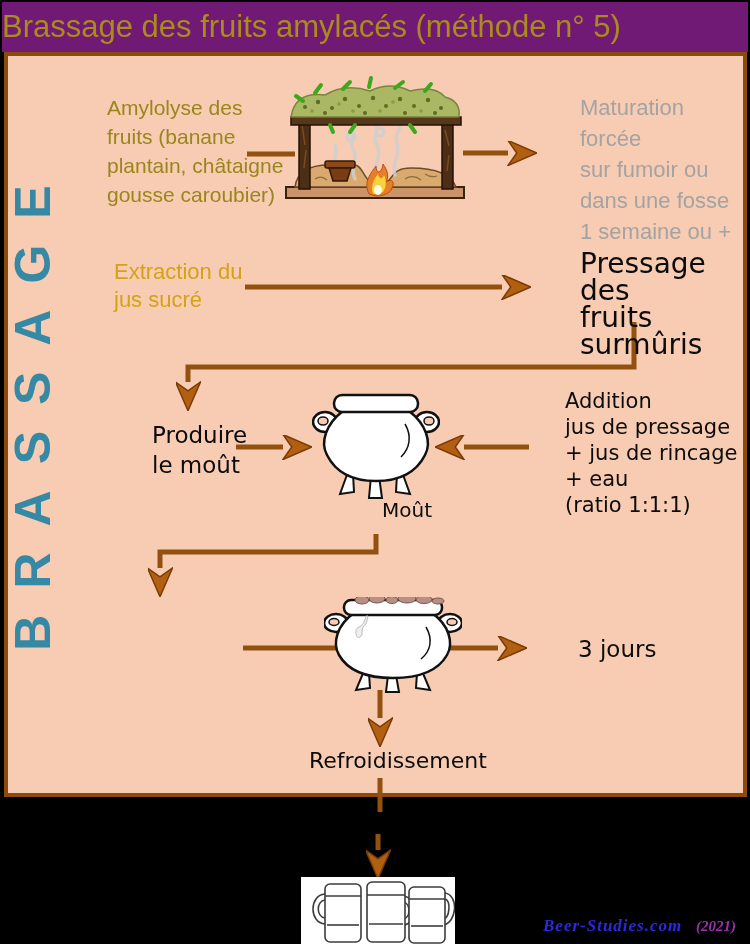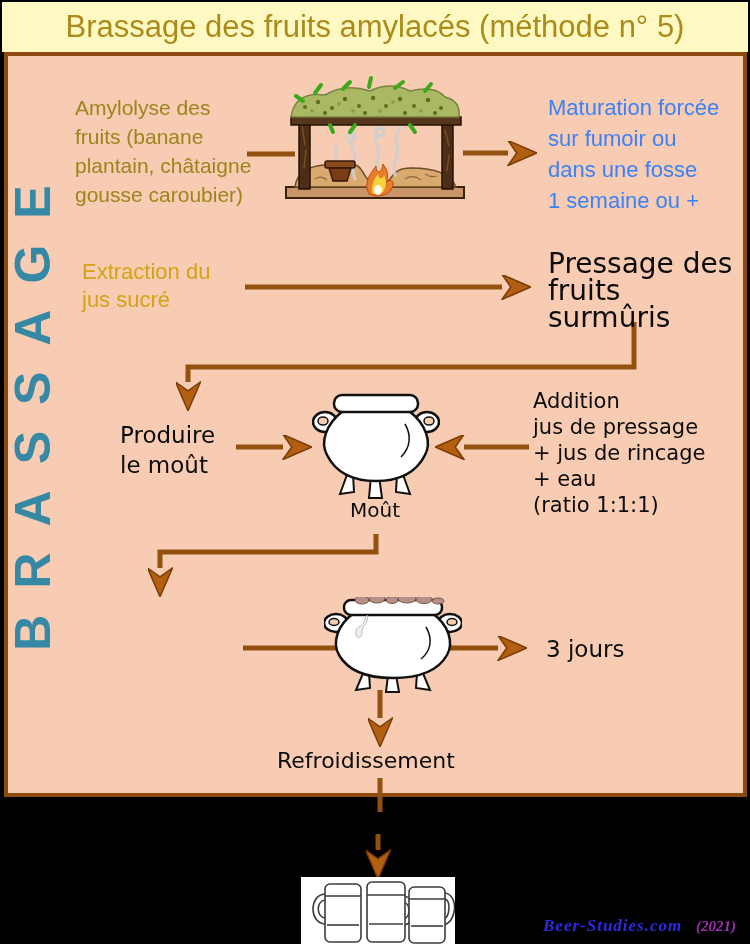--- a/index.html
+++ b/index.html
@@ -2,38 +2,38 @@
 <html><head>
 <meta charset="utf-8">
 <style>
   html,body{margin:0;padding:0;}
   body{
     width:750px;height:944px;background:#000;position:relative;overflow:hidden;
     font-family:"Liberation Sans",sans-serif;
   }
   .stage{position:absolute;inset:0;width:750px;height:944px;}
   .banner{
-    position:absolute;left:2px;top:2px;width:746px;height:50px;background:#fef9c3;
-    display:flex;align-items:center;justify-content:center;z-index:2;
+    position:absolute;left:2px;top:2px;width:746px;height:50px;background:#701a75;
+    display:flex;align-items:center;z-index:2;
   }
   .banner .title{color:#ab8b1b;font-size:31px;white-space:nowrap;}
   .mainbox{
     position:absolute;left:4px;top:52px;width:743px;height:745px;box-sizing:border-box;
     background:#f8ccb3;border:4px solid #8b4a0e;z-index:1;
   }
   .side-label{
     position:absolute;left:33px;top:405px;z-index:5;
     transform:translate(-50%,-50%) rotate(-90deg);
     color:#3589a5;font-size:50px;font-weight:700;letter-spacing:26px;white-space:nowrap;
   }
   svg.arrows{position:absolute;left:0;top:0;width:750px;height:944px;z-index:3;pointer-events:none;}
   .illus{position:absolute;z-index:4;}
-  .txt{position:absolute;z-index:5;white-space:pre-line;}
+  .txt{position:absolute;z-index:5;white-space:pre-line;margin-left:32px;}
   .t-amylolyse{left:75px;top:93px;color:#99861c;font-size:21px;line-height:29px;font-weight:500;}
-  .t-maturation{left:548px;top:92px;color:#3b82f6;font-size:22px;line-height:31px;font-weight:500;}
+  .t-maturation{left:548px;top:92px;color:#a3a3a3;font-size:22px;line-height:31px;font-weight:500;}
   .t-extraction{left:82px;top:258px;color:#d2a315;font-size:22px;line-height:28px;font-weight:500;}
   .dejavu{font-family:"DejaVu Sans",sans-serif;color:#0c0c0c;}
   .t-pressage{left:548px;top:250px;font-size:28px;line-height:27px;}
   .t-produire{left:120px;top:420px;font-size:23px;line-height:30px;}
   .t-addition{left:533px;top:388px;font-size:21px;line-height:26px;}
   .t-mout{left:315px;top:498px;width:120px;text-align:center;font-size:20px;}
   .t-fermentation{left:82px;top:616px;font-size:24px;line-height:31px;}
   .t-3jours{left:546px;top:636px;font-size:23px;}
   .t-refroid{left:277px;top:748px;font-size:22px;}
   .mugbox{position:absolute;left:301px;top:877px;width:154px;height:67px;background:#fff;z-index:4;}

